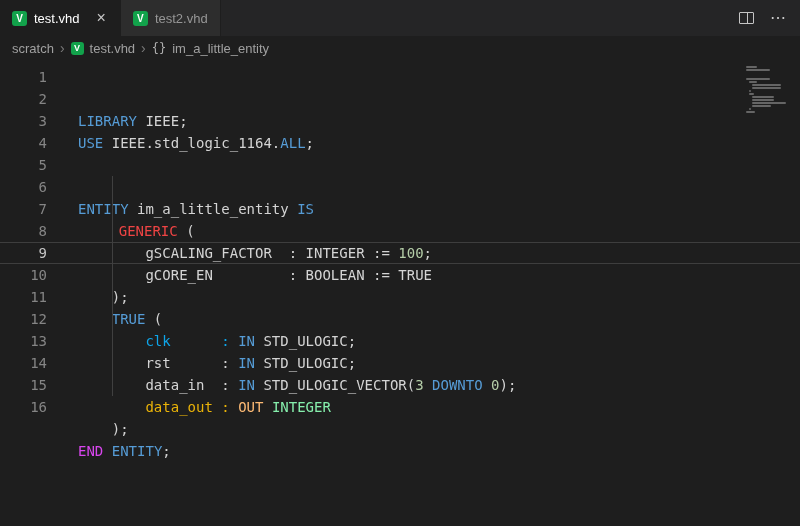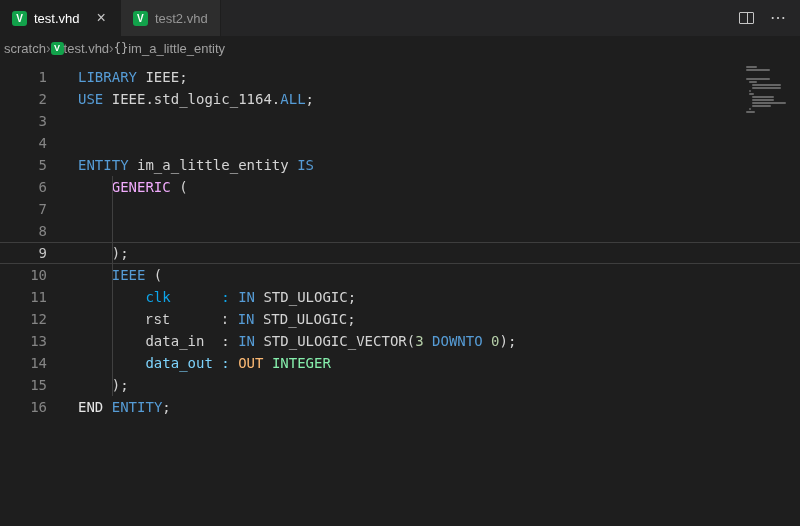--- a/index.html
+++ b/index.html
@@ -73,21 +73,22 @@
     width:1px;
     background:#c5c5c5;
   }
   .more-icon { font-size:16px; line-height:12px; cursor:pointer; }
 
   
   .breadcrumb {
     height:24px;
     display:flex;
     align-items:center;
-    padding-left:4px;
+    gap:6px;
+    padding-left:12px;
     font-size:13px;
     color:#a0a0a0;
     background:#1e1e1e;
   }
   .breadcrumb .chev { color:#7a7a7a; font-size:14px; }
   .breadcrumb .file-icon { width:13px; height:13px; font-size:9px; }
   .breadcrumb .sym { color:#b0b0b0; font-family:"DejaVu Sans Mono", monospace; font-size:12px; }
   .crumb { cursor:pointer; }
 
   
@@ -109,21 +110,21 @@
   }
   .gutter {
     width:62px;
     padding-right:15px;
     text-align:right;
     color:#858585;
     flex:none;
     user-select:none;
   }
   .code-line.current .gutter { color:#c6c6c6; }
-  .code-text { padding-left:16px; }
+  .code-text { padding-left:16px;margin-top:44px; }
 
   .indent-guide {
     position:absolute;
     left:112px;
     top:116px;
     height:220px;
     width:1px;
     background:#404040;
   }
 
@@ -175,31 +176,31 @@
     <span class="crumb">im_a_little_entity</span>
   </div>
 
   <div class="editor">
     <div id="code-lines">
         <div class="code-line"><span class="gutter">1</span><span class="code-text"><span style="color: rgb(86, 156, 214);">LIBRARY</span><span style="color: rgb(212, 212, 212);"> IEEE;</span></span></div>
         <div class="code-line"><span class="gutter">2</span><span class="code-text"><span style="color: rgb(86, 156, 214); text-align: right;">USE</span><span style="color: rgb(212, 212, 212); text-align: center;"> IEEE.std_logic_1164.</span><span style="color: rgb(86, 156, 214);">ALL</span><span style="color: rgb(212, 212, 212);">;</span></span></div>
         <div class="code-line"><span class="gutter">3</span><span class="code-text"></span></div>
         <div class="code-line"><span class="gutter">4</span><span class="code-text"></span></div>
         <div class="code-line"><span class="gutter">5</span><span class="code-text"><span style="color: rgb(86, 156, 214);">ENTITY</span><span style="color: rgb(212, 212, 212);"> im_a_little_entity </span><span style="color: rgb(86, 156, 214);">IS</span></span></div>
-        <div class="code-line"><span class="gutter">6</span><span class="code-text"><span style="color: rgb(212, 212, 212);">    </span><span style="color: #f0abfc;">GENERIC</span><span style="color: rgb(212, 212, 212);"> (</span></span></div>
-        <div class="code-line"><span class="gutter">7</span></div>
-        <div class="code-line"><span class="gutter">8</span></div>
+        <div class="code-line"><span class="gutter">6</span><span class="code-text"><span style="color: rgb(212, 212, 212);">    </span><span style="color: #ef4444; padding-left: 7px;">GENERIC</span><span style="color: rgb(212, 212, 212);"> (</span></span></div>
+        <div class="code-line"><span class="gutter">7</span><span class="code-text"><span style="color: rgb(212, 212, 212);">        gSCALING_FACTOR  : INTEGER := </span><span style="color: rgb(181, 206, 168);">100</span><span style="color: rgb(212, 212, 212);">;</span></span></div>
+        <div class="code-line"><span class="gutter">8</span><span class="code-text"><span style="color: rgb(212, 212, 212);">        gCORE_EN         : BOOLEAN := TRUE</span></span></div>
         <div class="code-line current"><span class="gutter">9</span><span class="code-text"><span style="color: rgb(212, 212, 212);">    );</span></span></div>
-        <div class="code-line"><span class="gutter">10</span><span class="code-text"><span style="color: rgb(212, 212, 212);">    </span><span style="color: rgb(86, 156, 214);">IEEE</span><span style="color: rgb(212, 212, 212);"> (</span></span></div>
+        <div class="code-line"><span class="gutter">10</span><span class="code-text"><span style="color: rgb(212, 212, 212);">    </span><span style="color: rgb(86, 156, 214);">TRUE</span><span style="color: rgb(212, 212, 212);"> (</span></span></div>
         <div class="code-line"><span class="gutter">11</span><span class="code-text"><span style="color: #0ea5e9;">        clk      : </span><span style="color: rgb(86, 156, 214);">IN</span><span style="color: rgb(212, 212, 212);"> STD_ULOGIC;</span></span></div>
-        <div class="code-line"><span class="gutter">12</span><span class="code-text"><span style="color: rgb(212, 212, 212); font-family: Liberation Mono, monospace;">        rst      : </span><span style="color: rgb(86, 156, 214);">IN</span><span style="color: rgb(212, 212, 212);"> STD_ULOGIC;</span></span></div>
+        <div class="code-line"><span class="gutter">12</span><span class="code-text"><span style="color: rgb(212, 212, 212);">        rst      : </span><span style="color: rgb(86, 156, 214);">IN</span><span style="color: rgb(212, 212, 212);"> STD_ULOGIC;</span></span></div>
         <div class="code-line"><span class="gutter">13</span><span class="code-text"><span style="color: rgb(212, 212, 212);">        data_in  : </span><span style="color: rgb(86, 156, 214);">IN</span><span style="color: rgb(212, 212, 212);"> STD_ULOGIC_VECTOR(</span><span style="color: rgb(181, 206, 168);">3</span><span style="color: rgb(212, 212, 212);"> </span><span style="color: rgb(86, 156, 214);">DOWNTO</span><span style="color: rgb(212, 212, 212);"> </span><span style="color: rgb(181, 206, 168);">0</span><span style="color: rgb(212, 212, 212);">);</span></span></div>
-        <div class="code-line"><span class="gutter">14</span><span class="code-text"><span style="color: #7dd3fc;">        data_out : </span><span style="color: #fdba74;">OUT</span><span style="color: #86efac;"> INTEGER</span></span></div>
+        <div class="code-line"><span class="gutter">14</span><span class="code-text"><span style="color: #eab308;">        data_out : </span><span style="color: #fdba74;">OUT</span><span style="color: #86efac;"> INTEGER</span></span></div>
         <div class="code-line"><span class="gutter">15</span><span class="code-text"><span style="color: rgb(212, 212, 212);">    );</span></span></div>
-        <div class="code-line"><span class="gutter">16</span><span class="code-text"><span style="color: #e5e5e5;">END</span><span style="color: rgb(212, 212, 212);"> </span><span style="color: rgb(86, 156, 214);">ENTITY</span><span style="color: rgb(212, 212, 212);">;</span></span></div>
+        <div class="code-line"><span class="gutter">16</span><span class="code-text"><span style="color: #d946ef;">END</span><span style="color: rgb(212, 212, 212);"> </span><span style="color: rgb(86, 156, 214);">ENTITY</span><span style="color: rgb(212, 212, 212);">;</span></span></div>
       </div>
     <div class="indent-guide"></div>
     <div class="minimap" id="minimap">
         <div class="mm-row">
           <div class="mm-bar" style="margin-left: 0px; width: 11.05px;"></div>
         </div>
         <div class="mm-row">
           <div class="mm-bar" style="margin-left: 0px; width: 23.8px;"></div>
         </div>
         <div class="mm-row"></div>

